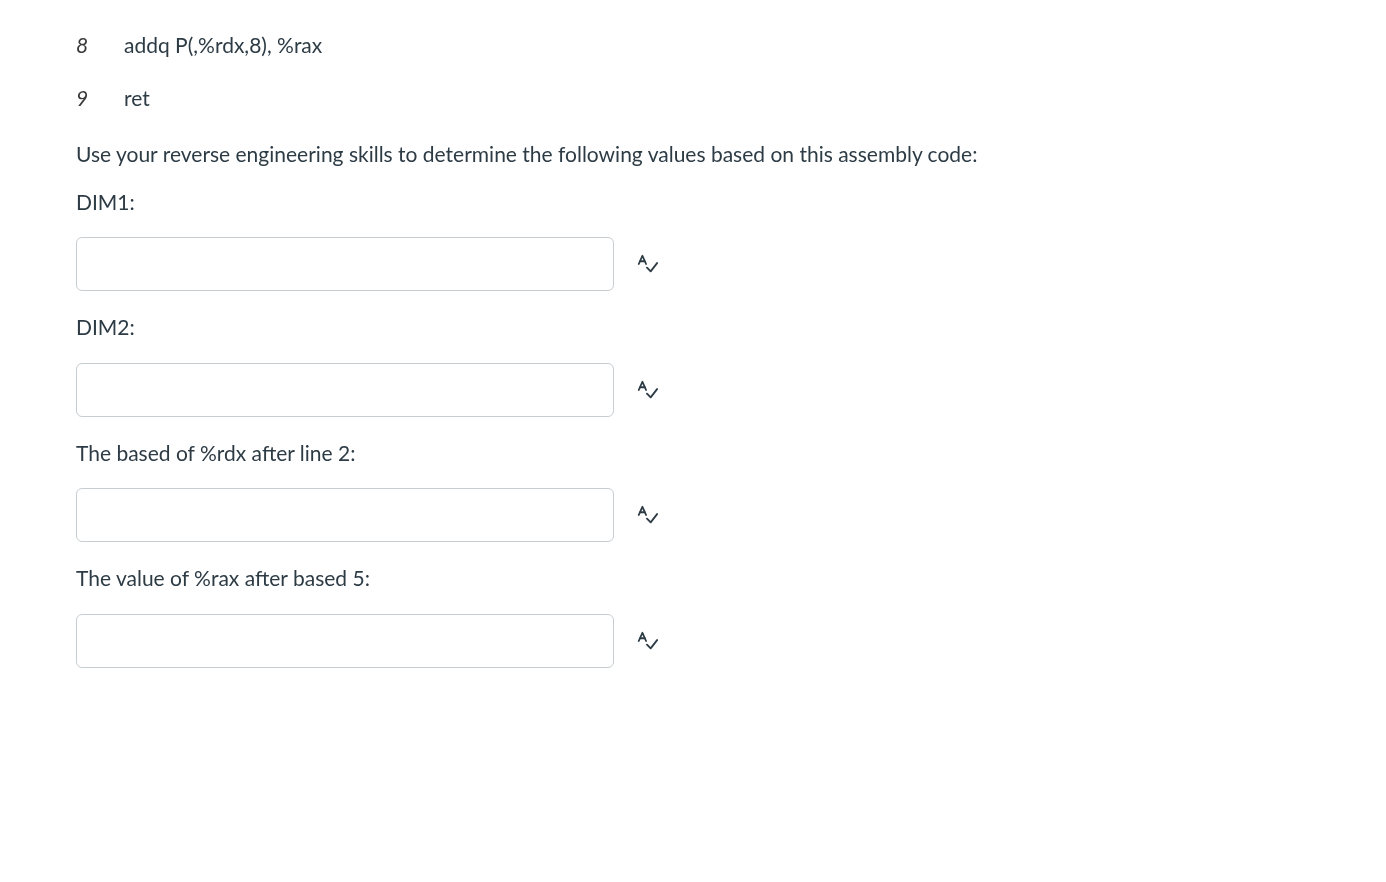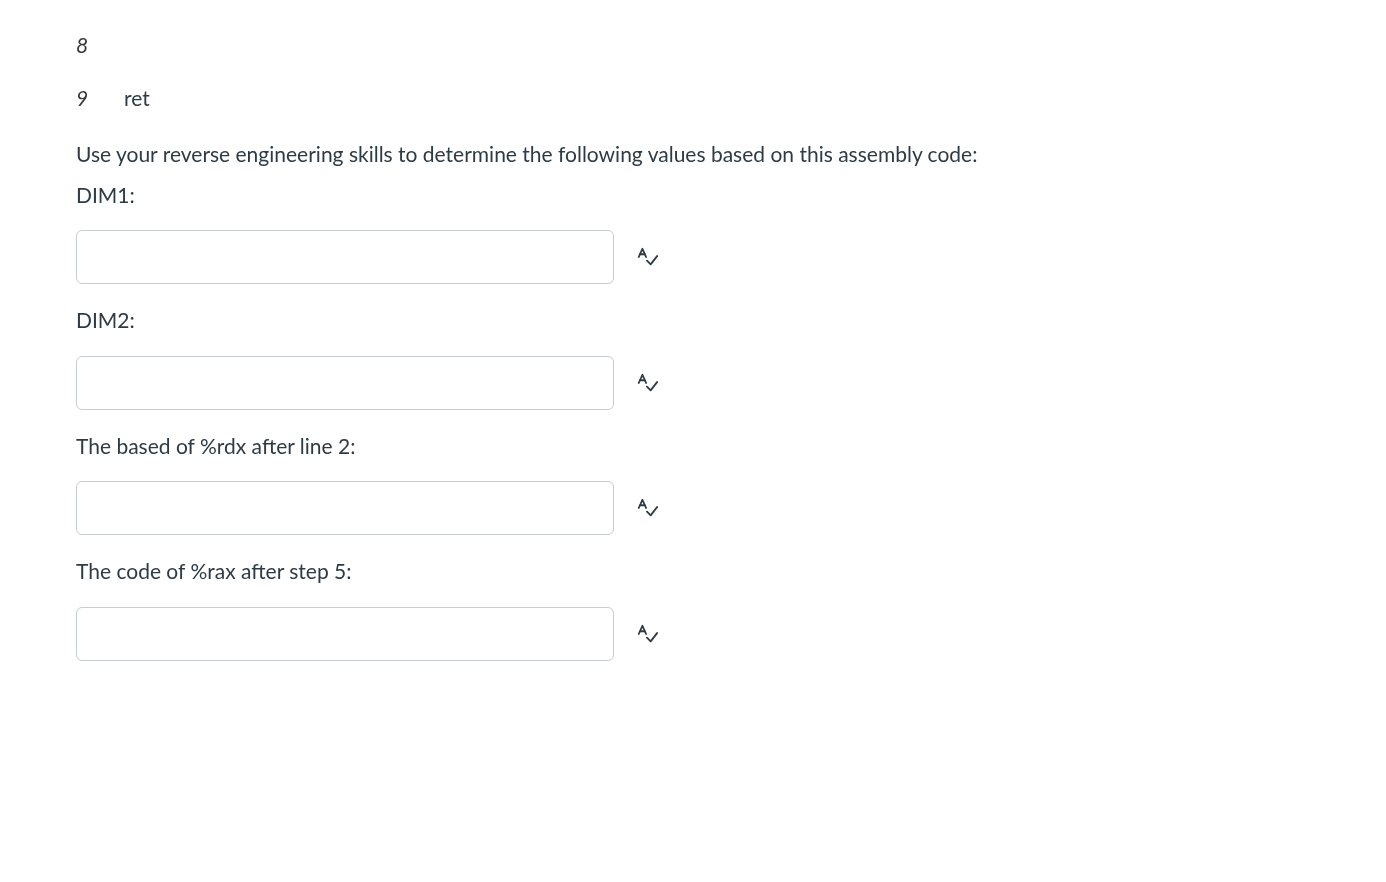--- a/index.html
+++ b/index.html
@@ -31,21 +31,21 @@
     }
     .code-content {
       font-family: inherit;
     }
     .instruction-text {
       line-height: 1.5;
       max-width: 1080px;
     }
     .field-label {
       margin-bottom: 20px;
-      margin-top: 9px;
+      margin-top: 16px;
       line-height: 1.5;
     }
     .input-row {
       display: flex;
       align-items: center;
       gap: 22px;
       margin-bottom: 20px;
     }
     .text-input {
       width: 538px;
@@ -62,20 +62,21 @@
       align-items: center;
       justify-content: center;
       color: #2d3b45;
     }
   </style>
 </head>
 <body>
 
 <div class="code-line">
   <span class="line-number">8</span>
+  <span class="code-content">addq P(,%rdx,8), %rax</span>
 </div>
 
 <div class="code-line">
   <span class="line-number oblique">9</span>
   <span class="code-content">ret</span>
 </div>
 
 <p class="instruction-text">Use your reverse engineering skills to determine the following values based on this assembly code:</p>
 
 <p class="field-label">DIM1:</p>
@@ -107,21 +108,21 @@
   <input type="text" class="text-input" value="" style="">
   <span class="spellcheck-icon">
     <svg width="22" height="22" viewBox="0 0 24 24" fill="none" stroke="currentColor" stroke-width="2">
       <path d="M3 12 L7 3 L11 12" stroke-linecap="round" stroke-linejoin="round"></path>
       <path d="M4.5 9 L9.5 9" stroke-linecap="round"></path>
       <path d="M12 16 L16 20 L23 11" stroke-linecap="round" stroke-linejoin="round"></path>
     </svg>
   </span>
 </div>
 
-<p class="field-label">The code of %rax after step 5:</p>
+<p class="field-label">The value of %rax after based 5:</p>
 <div class="input-row">
   <input type="text" class="text-input" value="" style="">
   <span class="spellcheck-icon">
     <svg width="22" height="22" viewBox="0 0 24 24" fill="none" stroke="currentColor" stroke-width="2">
       <path d="M3 12 L7 3 L11 12" stroke-linecap="round" stroke-linejoin="round"></path>
       <path d="M4.5 9 L9.5 9" stroke-linecap="round"></path>
       <path d="M12 16 L16 20 L23 11" stroke-linecap="round" stroke-linejoin="round"></path>
     </svg>
   </span>
 </div>

